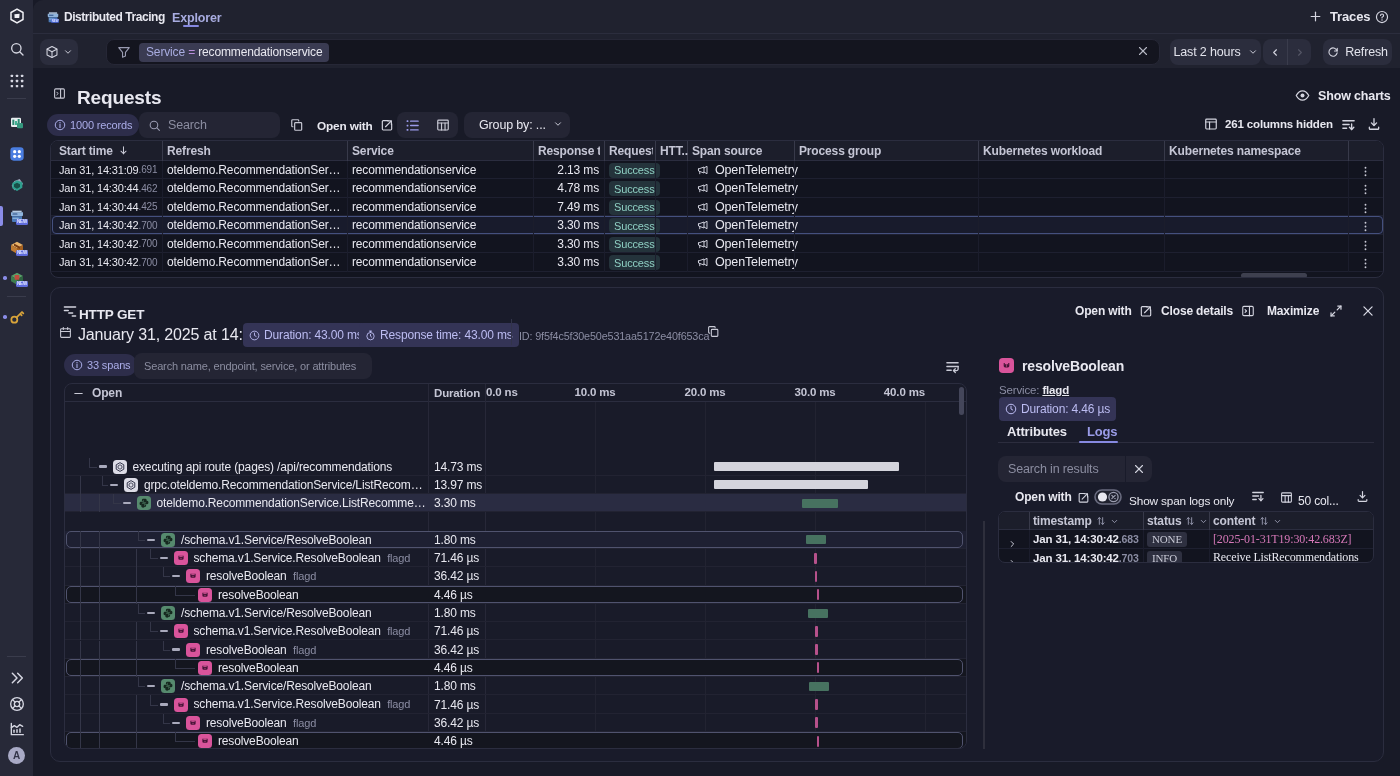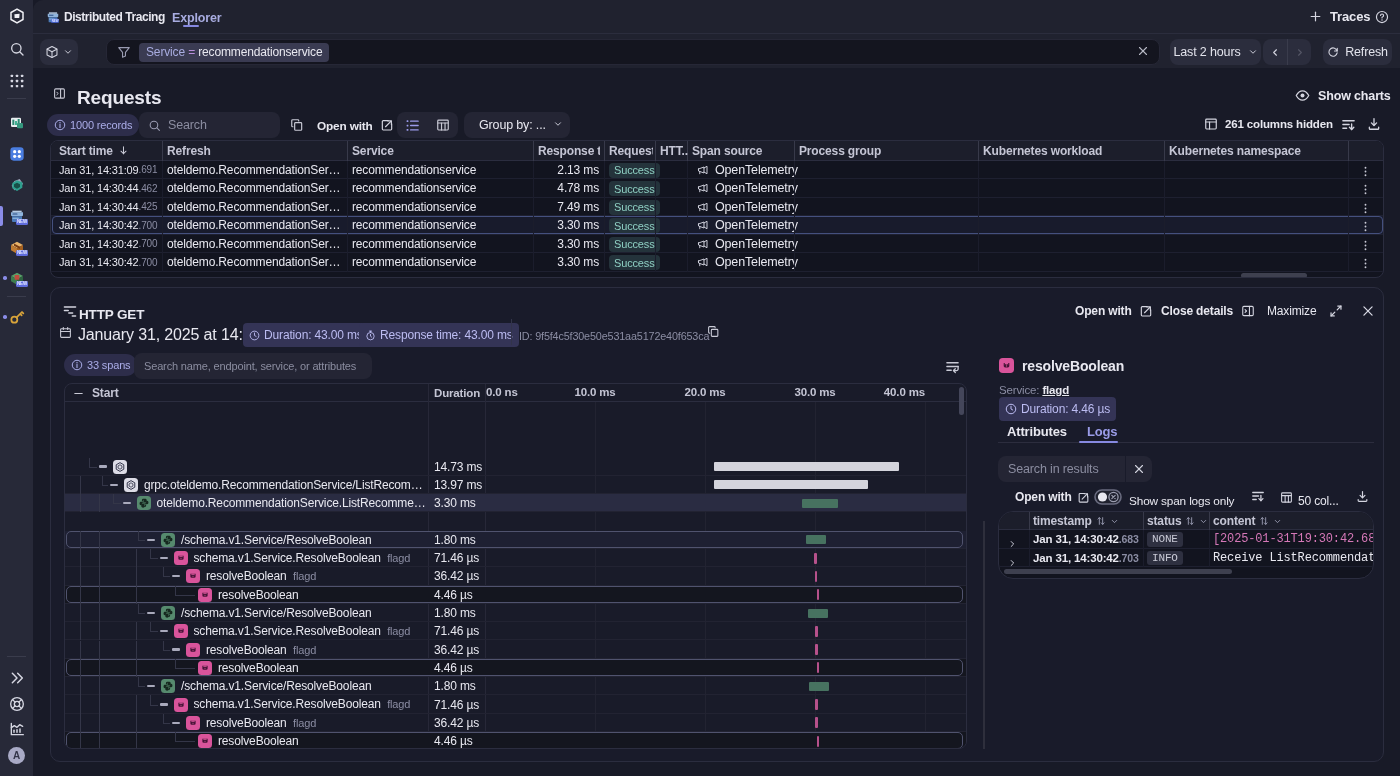--- a/index.html
+++ b/index.html
@@ -1,20 +1,20 @@
 <!DOCTYPE html>
 <html><head><meta charset="utf-8"><style>
 *{margin:0;padding:0;box-sizing:border-box}
 html,body{width:1400px;height:776px;background:#181a27;font-family:"Liberation Sans",sans-serif;overflow:hidden;position:relative;letter-spacing:-0.15px}
 .a{position:absolute;white-space:nowrap}
 .r{display:flex;align-items:center;white-space:nowrap}
 .chip{display:inline-flex;align-items:center;gap:4px;background:#2d2d4a;color:#abadE8;border-radius:11px;font-size:11px;padding:0 7px;height:22px}
 .vchip{display:inline-flex;align-items:center;gap:4px;background:#343456;color:#bcbcf2;border-radius:4px;font-size:12px;padding:12px 6px;height:20px}
 .btn{display:inline-flex;align-items:center;justify-content:center;gap:7px;background:#2b2d3d;color:#e2e3ec;border-radius:8px;font-size:12.5px}
-.mono{font-family:Liberation Mono, monospace}
+.mono{font-family:Liberation Serif, serif}
 </style></head><body>
 <div class="a" style="left:0;top:0;width:33px;height:776px;background:#272938"></div>
 <div class="a r" style="left:0;top:7px;width:33px;justify-content:center">
     <svg width="18" height="18" viewBox="0 0 24 24" fill="none" style="">
       <path d="M12 2.8 L20 7.3 V16.7 L12 21.2 L4 16.7 V7.3 Z" stroke="#f0f0f5" stroke-width="2" fill="none" stroke-linejoin="round"></path>
       <path d="M8.5 9.5 L15.5 9 L15 14.8 L8.8 14.5 Z" fill="#f0f0f5"></path>
     </svg>
   </div>
 <div class="a r" style="left:0;top:41px;width:33px;justify-content:center">
     <svg width="16" height="16" viewBox="0 0 24 24" fill="none" style="">
@@ -494,21 +494,21 @@
       </svg></div>
 <div class="a r" style="left:1110px;top:16px;gap:8px">
       <span style="font-size:12px;font-weight:600;color:#e8e8f0">Close details</span>
     </div>
 <div class="a" style="left:1190px;top:16px"><svg width="14" height="14" viewBox="0 0 24 24" fill="none" style="">
         <rect x="3" y="4" width="18" height="16" rx="2" stroke="#d4d5e0" stroke-width="1.9"></rect>
         <path d="M14.5 4 V20" stroke="#d4d5e0" stroke-width="1.9" stroke-linecap="round" stroke-linejoin="round"></path>
         <path d="M7 9.5 L9.5 12 L7 14.5" stroke="#d4d5e0" stroke-width="1.9" stroke-linecap="round" stroke-linejoin="round"></path>
       </svg></div>
 <div class="a r" style="left:1216px;top:16px;gap:8px">
-      <span style="font-size:12px;font-weight:400;color:#e8e8f0">Maximize</span>
+      <span style="font-size:12px;font-weight:700;color:#e8e8f0">Maximize</span>
     </div>
 <div class="a" style="left:1278px;top:16px"><svg width="14" height="14" viewBox="0 0 24 24" fill="none" style="">
         <path d="M14 10 L20.5 3.5" stroke="#d4d5e0" stroke-width="2.1" stroke-linecap="round" stroke-linejoin="round"></path>
         <path d="M15 3.5 H20.5 V9" stroke="#d4d5e0" stroke-width="2.1" stroke-linecap="round" stroke-linejoin="round"></path>
         <path d="M10 14 L3.5 20.5" stroke="#d4d5e0" stroke-width="2.1" stroke-linecap="round" stroke-linejoin="round"></path>
         <path d="M3.5 15 V20.5 H9" stroke="#d4d5e0" stroke-width="2.1" stroke-linecap="round" stroke-linejoin="round"></path>
       </svg></div>
 <div class="a" style="left:1310px;top:16px"><svg width="14" height="14" viewBox="0 0 24 24" fill="none" style="">
         <path d="M5 5 L19 19" stroke="#d4d5e0" stroke-width="2.2" stroke-linecap="round" stroke-linejoin="round"></path>
         <path d="M19 5 L5 19" stroke="#d4d5e0" stroke-width="2.2" stroke-linecap="round" stroke-linejoin="round"></path>
@@ -548,21 +548,21 @@
         <path d="M3 18 H10" stroke="#c9cad6" stroke-width="2.1" stroke-linecap="round" stroke-linejoin="round"></path>
         <path d="M21 12 V16 A2.5 2.5 0 0 1 18.5 18.5 H14" stroke="#c9cad6" stroke-width="2.1" stroke-linecap="round" stroke-linejoin="round"></path>
         <path d="M16.5 15.5 L13.5 18.5 L16.5 21.5" stroke="#c9cad6" stroke-width="2.1" stroke-linecap="round" stroke-linejoin="round"></path>
       </svg></div>
 <div class="a" style="left:13px;top:95px;width:903px;height:366px;border:1px solid #2b2d3f;border-radius:8px;background:#191b29;overflow:hidden">
 <div style="position:absolute;left:0;top:0;width:100%;height:18px;border-bottom:1px solid #2b2d3f">
 <div class="r" style="position:absolute;left:8px;top:0;height:18px;gap:8px">
           <svg width="11" height="11" viewBox="0 0 24 24" fill="none" style="">
             <path d="M4 12 H20" stroke="#c9cad6" stroke-width="2.6" stroke-linecap="round" stroke-linejoin="round"></path>
           </svg>
-          <span style="font-size:12px;font-weight:700;color:#c4c5d4">Start</span>
+          <span style="font-size:12px;font-weight:700;color:#c4c5d4">Open</span>
         </div>
 <div style="position:absolute;left:369px;top:2.5px;font-size:11.5px;font-weight:700;color:#c4c5d4">Duration</div>
 <div style="position:absolute;left:421px;top:2px;font-size:11.5px;font-weight:700;color:#c4c5d4">0.0 ns</div>
 <div style="position:absolute;left:506px;top:2px;width:48px;text-align:center;font-size:11.5px;font-weight:700;color:#c4c5d4">10.0 ms</div>
 <div style="position:absolute;left:616px;top:2px;width:48px;text-align:center;font-size:11.5px;font-weight:700;color:#c4c5d4">20.0 ms</div>
 <div style="position:absolute;left:726px;top:2px;width:48px;text-align:center;font-size:11.5px;font-weight:700;color:#c4c5d4">30.0 ms</div>
 <div style="position:absolute;left:812px;top:2px;width:48px;text-align:right;font-size:11.5px;font-weight:700;color:#c4c5d4">40.0 ms</div>
 </div>
 <div style="position:absolute;left:363px;top:0;width:1px;height:366px;background:#272838"></div>
 <div style="position:absolute;left:420px;top:0;width:1px;height:366px;background:#272838"></div>
@@ -572,20 +572,21 @@
 <div style="position:absolute;left:860px;top:18px;width:1px;height:348px;background:#222331"></div>
 <div style="position:absolute;left:0;top:73.5px;width:100%;height:18.3px;border-bottom:1px solid #222332">
 <div style="position:absolute;left:24px;top:0;width:1px;height:9.15px;background:#343648"></div>
 <div style="position:absolute;left:24px;top:9.15px;width:7.5px;height:1px;background:#343648"></div>
 <div style="position:absolute;left:33.5px;top:7.95px;width:8px;height:2.2px;background:#a9aabc;border-radius:1px"></div>
 <div style="position:absolute;left:47.5px;top:2.1500000000000004px"><svg width="14" height="14" viewBox="0 0 24 24" fill="none" style="">
             <rect width="24" height="24" rx="6" fill="#dcdce6"></rect>
             <path d="M12 4.5 L18.5 8.2 V15.8 L12 19.5 L5.5 15.8 V8.2 Z" stroke="#33354a" stroke-width="1.7" fill="none"></path>
             <path d="M12 8.2 L15.3 10.1 V13.9 L12 15.8 L8.7 13.9 V10.1 Z" stroke="#33354a" stroke-width="1.4" fill="none"></path>
           </svg></div>
+<div class="r" style="position:absolute;left:67.5px;top:0;height:18.3px;font-size:12px;color:#e8e8f0;max-width:293.5px;overflow:hidden;text-overflow:ellipsis;display:block;line-height:18.3px">executing api route (pages) /api/recommendations</div>
 <div class="r" style="position:absolute;left:369px;top:0;height:18.3px;font-size:12px;color:#e8e8f0">14.73 ms</div>
 <div style="position:absolute;left:649px;top:4.65px;width:184.5px;height:9px;background:#d4d4dc;border-radius:1px"></div>
 </div>
 <div style="position:absolute;left:0;top:91.8px;width:100%;height:18.3px;border-bottom:1px solid #222332">
 <div style="position:absolute;left:36.5px;top:0;width:1px;height:9.15px;background:#343648"></div>
 <div style="position:absolute;left:36.5px;top:9.15px;width:6.5px;height:1px;background:#343648"></div>
 <div style="position:absolute;left:15px;top:0;width:1px;height:18.3px;background:#343648"></div>
 <div style="position:absolute;left:45px;top:7.95px;width:8px;height:2.2px;background:#a9aabc;border-radius:1px"></div>
 <div style="position:absolute;left:59px;top:2.1500000000000004px"><svg width="14" height="14" viewBox="0 0 24 24" fill="none" style="">
             <rect width="24" height="24" rx="6" fill="#dcdce6"></rect>
@@ -863,21 +864,21 @@
         <path d="M3 8.5 H21" stroke="#d4d5e0" stroke-width="2" stroke-linecap="round" stroke-linejoin="round"></path>
         <path d="M9.5 8.5 V20.5" stroke="#d4d5e0" stroke-width="2" stroke-linecap="round" stroke-linejoin="round"></path>
         <path d="M15.5 8.5 V20.5" stroke="#d4d5e0" stroke-width="2" stroke-linecap="round" stroke-linejoin="round"></path>
       </svg></div>
 <div class="a" style="left:1247px;top:203px"><span style="font-size:12px;color:#e8e8f0">50 col...</span></div>
 <div class="a" style="left:1305px;top:201px"><svg width="13" height="13" viewBox="0 0 24 24" fill="none" style="">
         <path d="M12 3 V14" stroke="#d4d5e0" stroke-width="2.2" stroke-linecap="round" stroke-linejoin="round"></path>
         <path d="M7.5 10 L12 14.5 L16.5 10" stroke="#d4d5e0" stroke-width="2.2" stroke-linecap="round" stroke-linejoin="round"></path>
         <path d="M4 17.5 V19.5 A1.5 1.5 0 0 0 5.5 21 H18.5 A1.5 1.5 0 0 0 20 19.5 V17.5" stroke="#d4d5e0" stroke-width="2.2" stroke-linecap="round" stroke-linejoin="round"></path>
       </svg></div>
-<div class="a" style="left:947px;top:223px;width:376px;height:68px;border:1px solid #2b2d3f;border-radius:15px;background:#12141f;overflow:hidden">
+<div class="a" style="left:947px;top:223px;width:376px;height:52px;border:1px solid #2b2d3f;border-radius:7px;background:#12141f;overflow:hidden">
 <div style="position:absolute;left:0;top:0;width:100%;height:18px;background:#1c1e2b;border-bottom:1px solid #2b2d3f"></div>
 <div style="position:absolute;left:30px;top:0;width:1px;height:18px;background:#383a4a"></div>
 <div style="position:absolute;left:144px;top:0;width:1px;height:18px;background:#383a4a"></div>
 <div style="position:absolute;left:210px;top:0;width:1px;height:18px;background:#383a4a"></div>
 <div class="r" style="position:absolute;left:34px;top:0;height:18px;font-size:12px;font-weight:700;color:#c4c5d4;gap:4px">timestamp<svg width="10" height="10" viewBox="0 0 24 24" fill="none" style="">
           <path d="M8 4 V20" stroke="#9a9cb2" stroke-width="2.2" stroke-linecap="round" stroke-linejoin="round"></path>
           <path d="M4.5 7.5 L8 4 L11.5 7.5" stroke="#9a9cb2" stroke-width="2.2" stroke-linecap="round" stroke-linejoin="round"></path>
           <path d="M16 4 V20" stroke="#9a9cb2" stroke-width="2.2" stroke-linecap="round" stroke-linejoin="round"></path>
           <path d="M12.5 16.5 L16 20 L19.5 16.5" stroke="#9a9cb2" stroke-width="2.2" stroke-linecap="round" stroke-linejoin="round"></path>
         </svg><svg width="9" height="9" viewBox="0 0 24 24" fill="none" style="">

